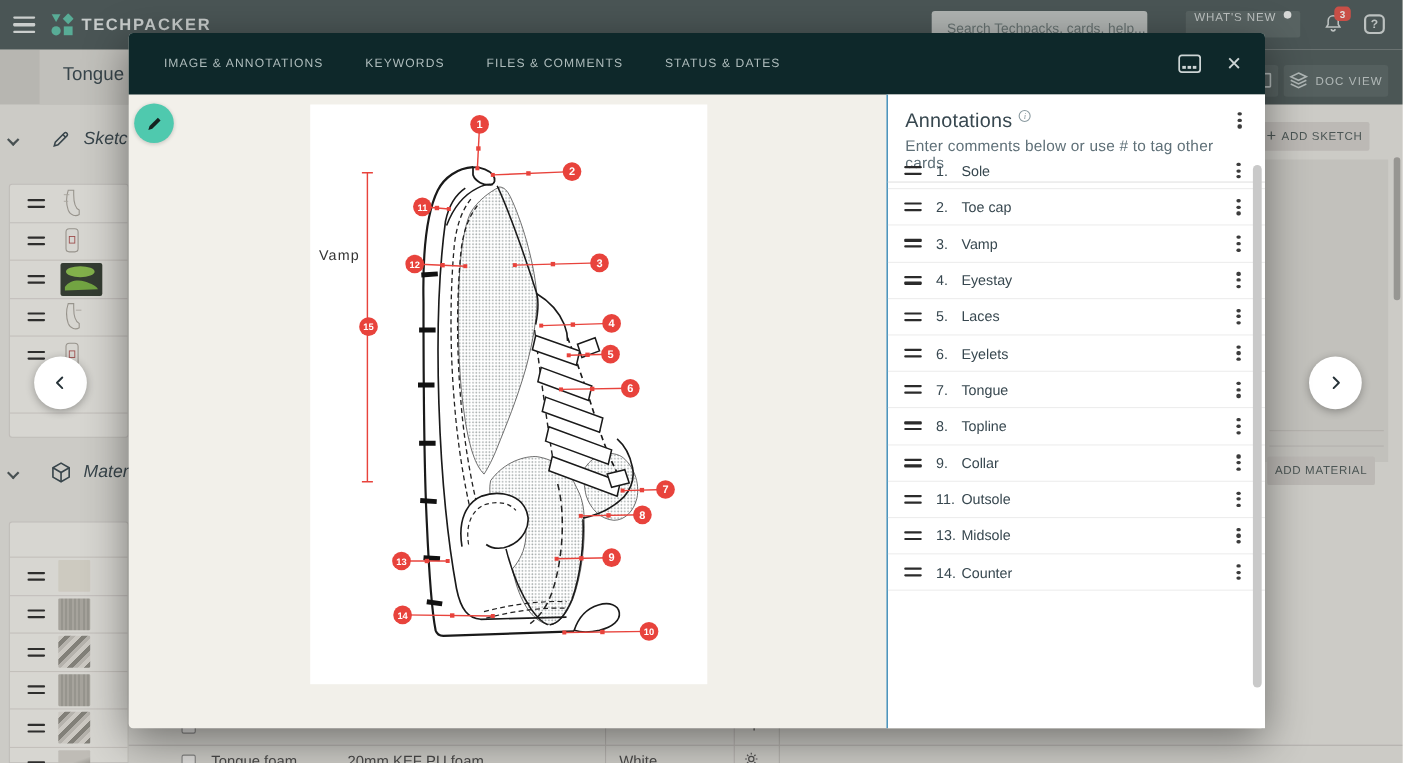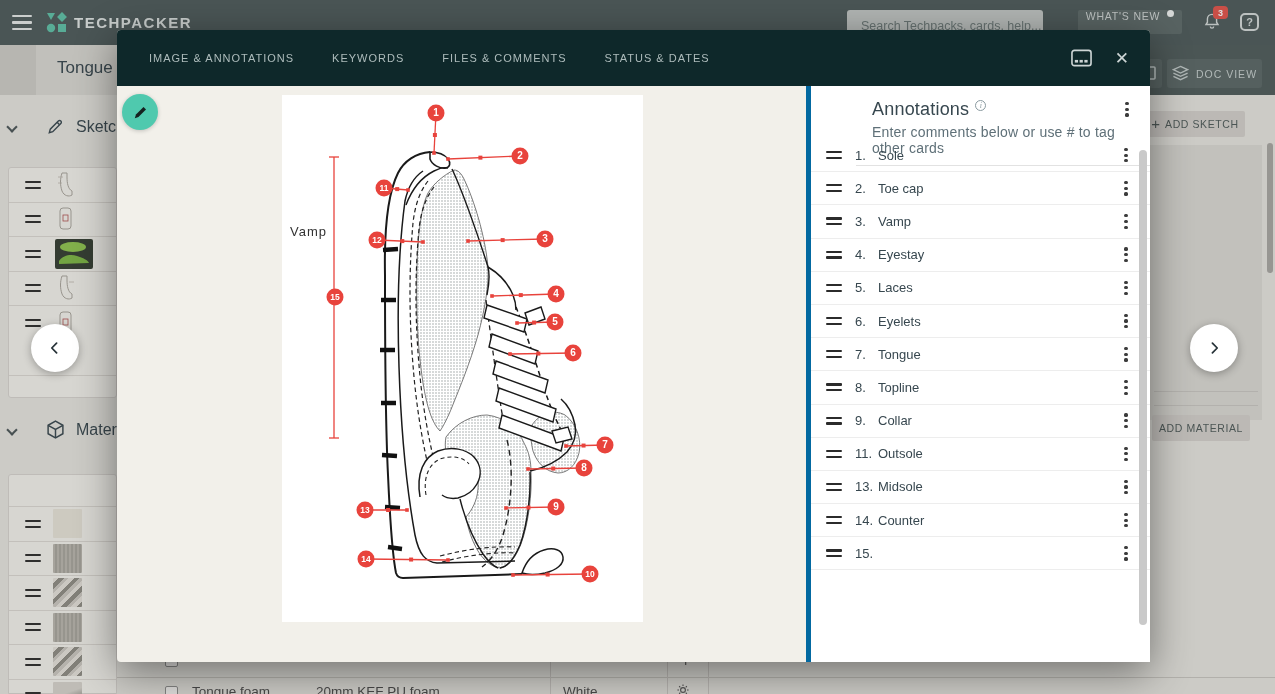--- a/index.html
+++ b/index.html
@@ -21,21 +21,21 @@
 
 #strip-left { position:absolute; left:0; top:45px; width:117px; height:50px; background:#cfcdc9; }
 #title-tab { position:absolute; left:36px; top:45px; width:81px; height:50px; background:#dbd9d5; }
 #techpack-title { position:absolute; left:57px; top:58px; font-size:17px; color:#37474f; white-space:nowrap; }
 #strip-right { position:absolute; left:1150px; top:45px; width:125px; height:50px; background:#4e5b5b; }
 #grid-frag { position:absolute; left:1128px; top:59px; width:34px; height:29px; background:#5a6767; border-radius:3px; }
 #grid-frag svg { position:absolute; right:6px; top:7px; }
 #doc-view { position:absolute; left:1167px; top:59px; width:95px; height:29px; background:#5a6767; border-radius:3px; display:flex; align-items:center; justify-content:center; gap:7px; }
 #doc-view .lbl { font-size:10.5px; letter-spacing:1px; color:#c6cfcf; white-space:nowrap; }
 
-.section-head { position:absolute; display:flex; align-items:center; }
+.section-head { position:absolute; display:flex; align-items:center;font-style:italic; }
 .chev-down { width:8px; height:8px; border-right:2px solid #4a5558; border-bottom:2px solid #4a5558; transform:rotate(45deg); }
 .sec-label { font-size:16px; color:#37474f; white-space:nowrap; }
 #sketch-card { position:absolute; left:8px; top:167px; width:109px; height:231px; background:#f5f3ef; border:1px solid #d8d5d1; border-radius:3px; }
 .srow { position:relative; height:34.5px; border-bottom:1px solid #ddd9d5; display:flex; align-items:center; }
 .handle { width:16px; height:8px; display:flex; flex-direction:column; justify-content:space-between; }
 .handle span { display:block; height:2.2px; background:#2b2b2b; border-radius:1px; }
 .srow .handle { margin-left:16px; }
 .srow .thumb { margin-left:14px; }
 #mat-card { position:absolute; left:8px; top:474px; width:109px; height:220px; background:#f5f3ef; border:1px solid #d8d5d1; border-radius:3px 3px 0 0; }
 #mat-card .head-space { height:32px; border-bottom:1px solid #ddd9d5; }
@@ -64,21 +64,21 @@
 #modal { position:absolute; left:117px; top:30px; width:1033px; height:632px; background:#f2f0ea; border-radius:4px; box-shadow:0 10px 40px rgba(0,0,0,0.45); z-index:10; }
 #tabbar { position:absolute; left:0; top:0; width:100%; height:56px; background:#0e282a; border-radius:4px 4px 0 0; display:flex; align-items:stretch; padding-left:13px; }
 .tab { position:relative; display:flex; align-items:center; padding:0 18px; margin:0 1px; font-size:11px; letter-spacing:1px; color:#aebcbc; cursor:pointer; white-space:nowrap; }
 .tab.active { color:#4db6ac; }
 .tab.active::after { content:""; position:absolute; left:0; right:0; bottom:0; height:3px; background:#4db6ac; }
 #tab-icons { position:absolute; right:21px; top:0; height:56px; display:flex; align-items:center; gap:23px; }
 #close-x { font-size:17px; color:#cdd5d5; line-height:1; }
 
 #shoe-canvas { position:absolute; left:165px; top:65px; width:361px; height:527px; background:#ffffff; }
 
-#anno-panel { position:absolute; left:689px; top:56px; right:0; bottom:0; background:#ffffff; border-left:5px solid #0369a1;padding-left:45px; }
+#anno-panel { position:absolute; left:689px; top:56px; right:0; bottom:0; background:#ffffff; border-left:1px solid #0369a1; }
 #anno-head { padding:13px 16px 9px 16px; border-bottom:1px solid #e2e2e2; position:relative; }
 #anno-title-row { display:flex; align-items:flex-start; }
 #anno-title { font-size:18px; color:#37474f; font-weight:500; letter-spacing:0.2px; }
 #info-icon { width:11px; height:11px; border:1px solid #8a9aa0; border-radius:50%; color:#8a9aa0; font-size:8px; display:flex; align-items:center; justify-content:center; margin-left:6px; margin-top:1px; font-family:"Liberation Serif",serif; font-style:italic;}
 #anno-sub { font-size:14px; color:#5f7078; margin-top:4px; letter-spacing:0.2px; }
 #anno-head .kebab { position:absolute; right:18px; top:16px; }
 .kebab { display:flex; flex-direction:column; gap:2.5px; align-items:center; width:10px; cursor:pointer; }
 .kebab i { width:3.2px; height:3.2px; border-radius:50%; background:#3c3c3c; }
 #anno-list { position:absolute; left:0; top:53px; right:0; bottom:0; overflow:hidden; }
 .arow { height:33.2px; border-bottom:1px solid #ededed; display:flex; align-items:center; position:relative; }
@@ -654,33 +654,20 @@
           </div>
     <span class="num">14.</span>
     <span class="lbl">Counter</span>
     <div class="kebab">
             <i></i>
             <i></i>
             <i></i>
           </div>
   </div>
 
-  <div class="arow">
-    <div class="handle">
-            <span></span>
-            <span></span>
-          </div>
-    <span class="num">15.</span>
-    <span class="lbl"></span>
-    <div class="kebab">
-            <i></i>
-            <i></i>
-            <i></i>
-          </div>
-  </div>
 </div>
     <div id="panel-scroll"></div>
   </div>
 </div>
 
 <div id="fab">
   <svg width="17" height="17" viewBox="0 0 18 18">
       <path d="M3,15 L4.2,11.2 L12.2,3.2 L14.8,5.8 L6.8,13.8 L3,15 Z" fill="#15211f"></path>
     </svg>
 </div>

